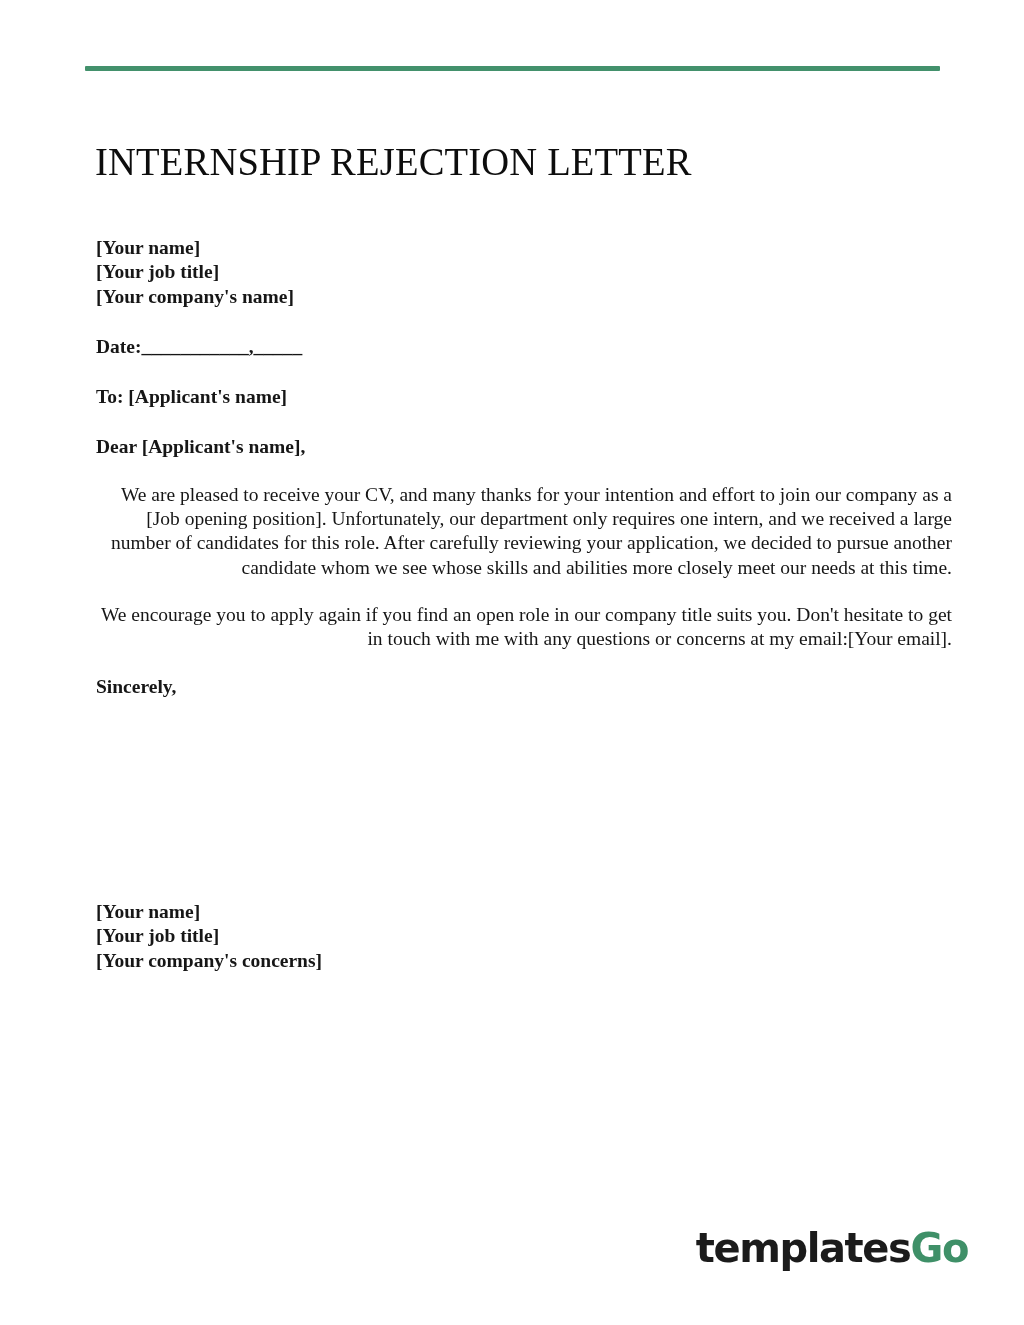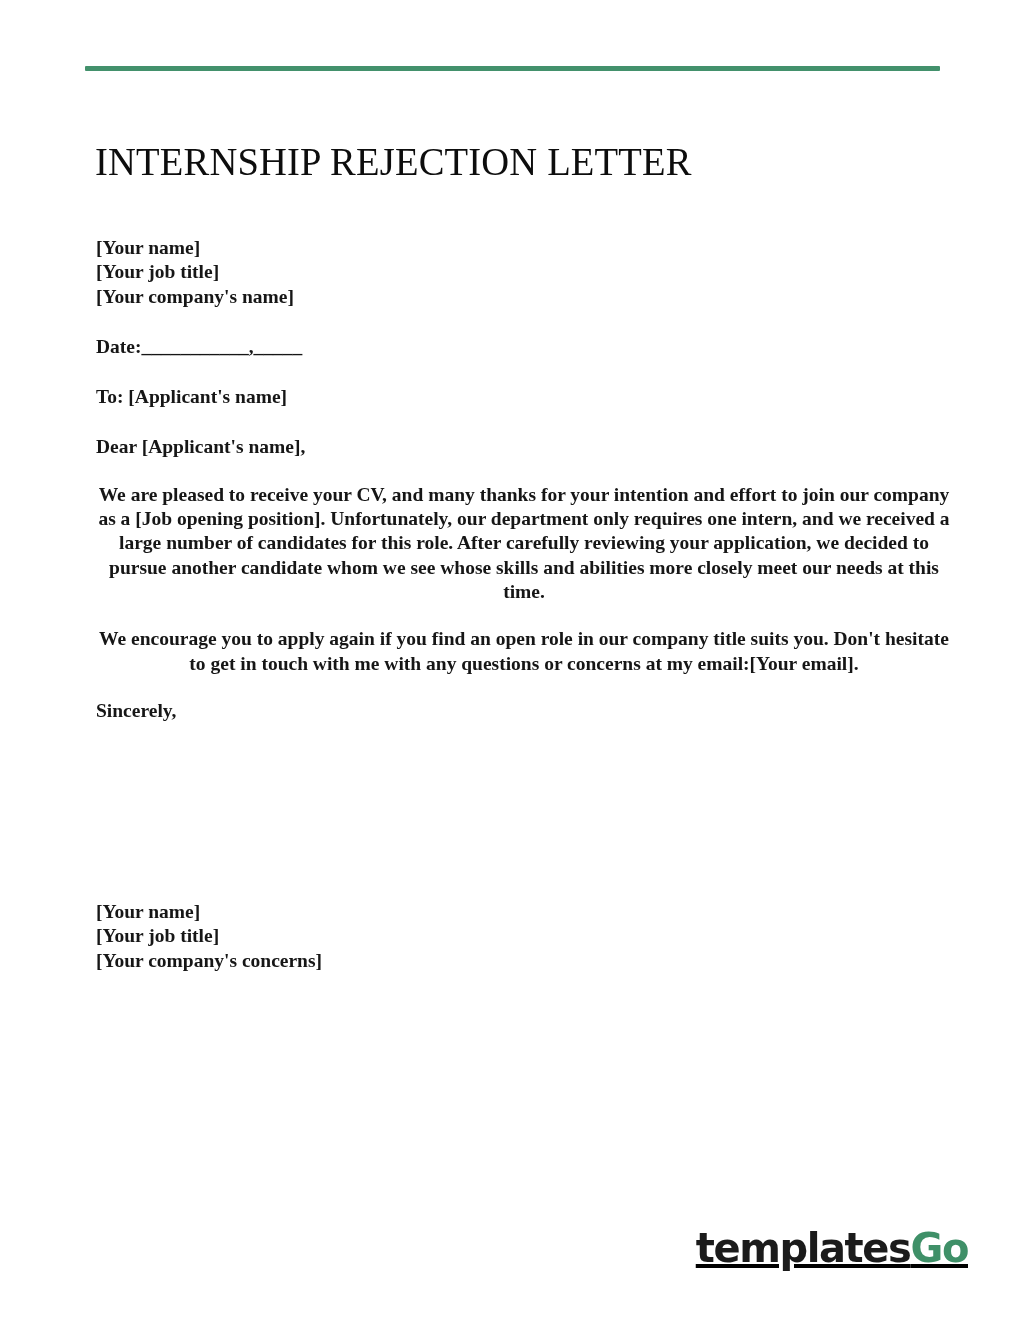--- a/index.html
+++ b/index.html
@@ -68,22 +68,21 @@
   .block:last-child { margin-bottom: 8px; }
 
   .line {
     display: block;
     white-space: pre-wrap;
     font-weight: bold;
   }
 
   .para {
     margin: 0 0 22px 0;
-    text-align: center;
-    font-weight: bold;
+    text-align: right;
   }
 
   .sender-block { margin-bottom: 26px; }
   .date-block   { margin-bottom: 26px; }
   .recipient-block { margin-bottom: 26px; }
   .salutation-block { margin-bottom: 23px; }
   .body-para-1 { margin-bottom: 23px; }
   .body-para-2 { margin-bottom: 23px; }
   .closing-block { margin-bottom: 0; }
 
@@ -102,21 +101,20 @@
   .footer-logo {
     position: absolute;
     right: 56px;
     bottom: 57px;
     font-family: "DejaVu Sans", "Liberation Sans", sans-serif;
     font-size: 40px;
     font-weight: 700;
     letter-spacing: -1.4px;
     line-height: 1;
     white-space: nowrap;
-    text-decoration: underline;
   }
   .logo-templates { color: #1b1b1b; }
   .logo-go { color: #3f9068; }
 </style>
 </head>
 <body>
 
 <div class="page">
 
   <div class="accent-rule"></div>

